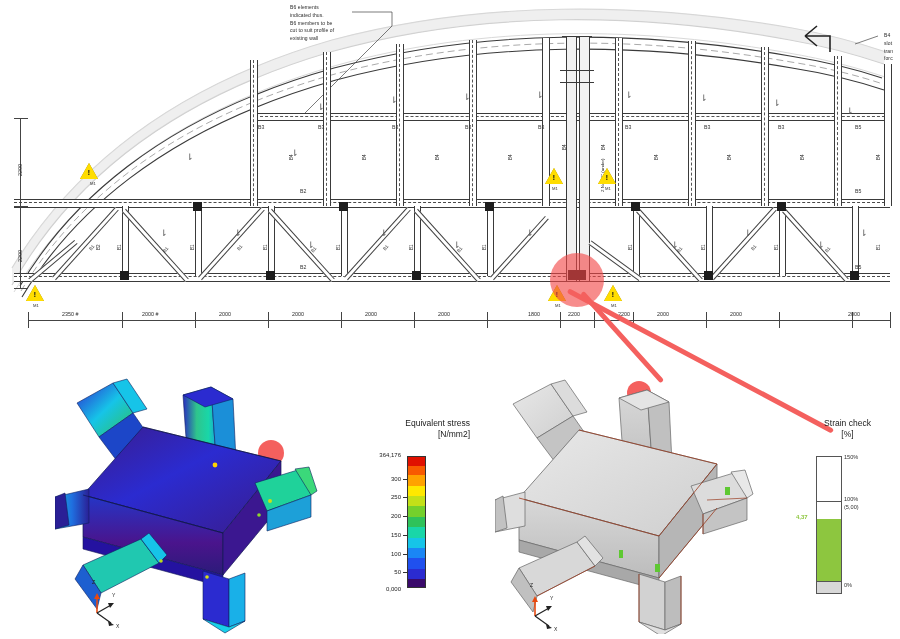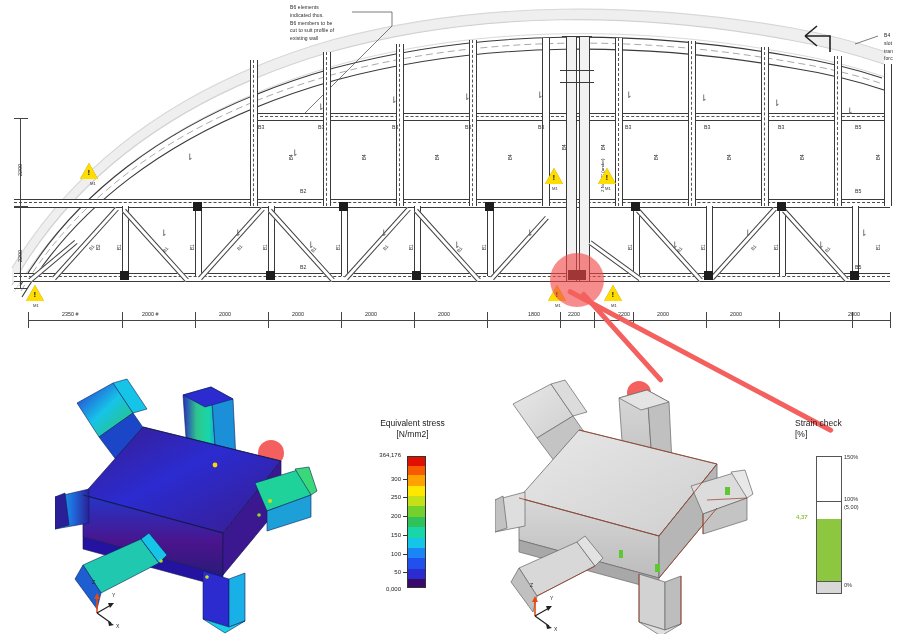--- a/index.html
+++ b/index.html
@@ -46,21 +46,21 @@
   .redhub{position:absolute;border-radius:50%;background:rgba(242,70,70,.62);}
 
   
   #fea{position:absolute;left:55px;top:365px;width:310px;height:270px;}
   #geo{position:absolute;left:495px;top:372px;width:300px;height:262px;}
 
   .axis-lbl{position:absolute;font-size:5px;color:#222;}
 
   
   #scale-wrap{position:absolute;left:355px;top:418px;width:115px;height:180px;}
-  .legend-title{font-size:8.5px;color:#1a1a1a;text-align:center;line-height:1.3;}
+  .legend-title{font-size:8.5px;color:#1a1a1a;text-align:right;line-height:1.3;}
   #colorbar{position:absolute;left:52px;top:38px;width:17px;height:130px;
     border:1px solid #333;
     background:linear-gradient(to top,
       #3a0a6b 0%,  #3a0a6b 6%,
       #2b2bd0 6%,  #2b2bd0 14%,
       #2050ee 14%, #2050ee 22%,
       #1a86f5 22%, #1a86f5 30%,
       #16c4e8 30%, #16c4e8 38%,
       #19d6a8 38%, #19d6a8 46%,
       #2fc25a 46%, #2fc25a 54%,
@@ -68,21 +68,21 @@
       #c3e018 62%, #c3e018 70%,
       #ffe800 70%, #ffe800 78%,
       #ffa200 78%, #ffa200 86%,
       #f85a00 86%, #f85a00 93%,
       #e01000 93%, #e01000 100%);}
   .cb-tick{position:absolute;font-size:6px;color:#222;text-align:right;width:44px;}
   .cb-dash{position:absolute;width:4px;height:1px;background:#333;left:48px;}
 
   
   #strain-wrap{position:absolute;left:795px;top:418px;width:105px;height:180px;}
-  .strain-title{font-size:8.5px;color:#1a1a1a;text-align:left;line-height:1.3;}
+  .strain-title{font-size:8.5px;color:#1a1a1a;text-align:center;line-height:1.3;}
   #strainbar{position:absolute;left:21px;top:38px;width:24px;height:136px;
              border:1px solid #555;background:#fff;}
   .s-seg{position:absolute;left:0;width:100%;}
   .s-line{position:absolute;left:0;width:100%;height:1px;background:#555;}
   .s-lbl{position:absolute;font-size:5.6px;color:#333;white-space:nowrap;}
   .s-val{position:absolute;font-size:6px;color:#8dc63f;font-weight:bold;white-space:nowrap;}
 </style>
 </head>
 <body>
 

